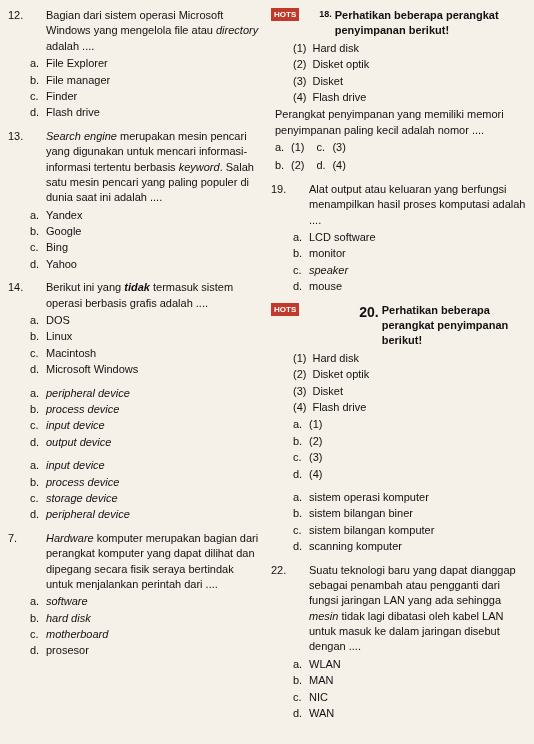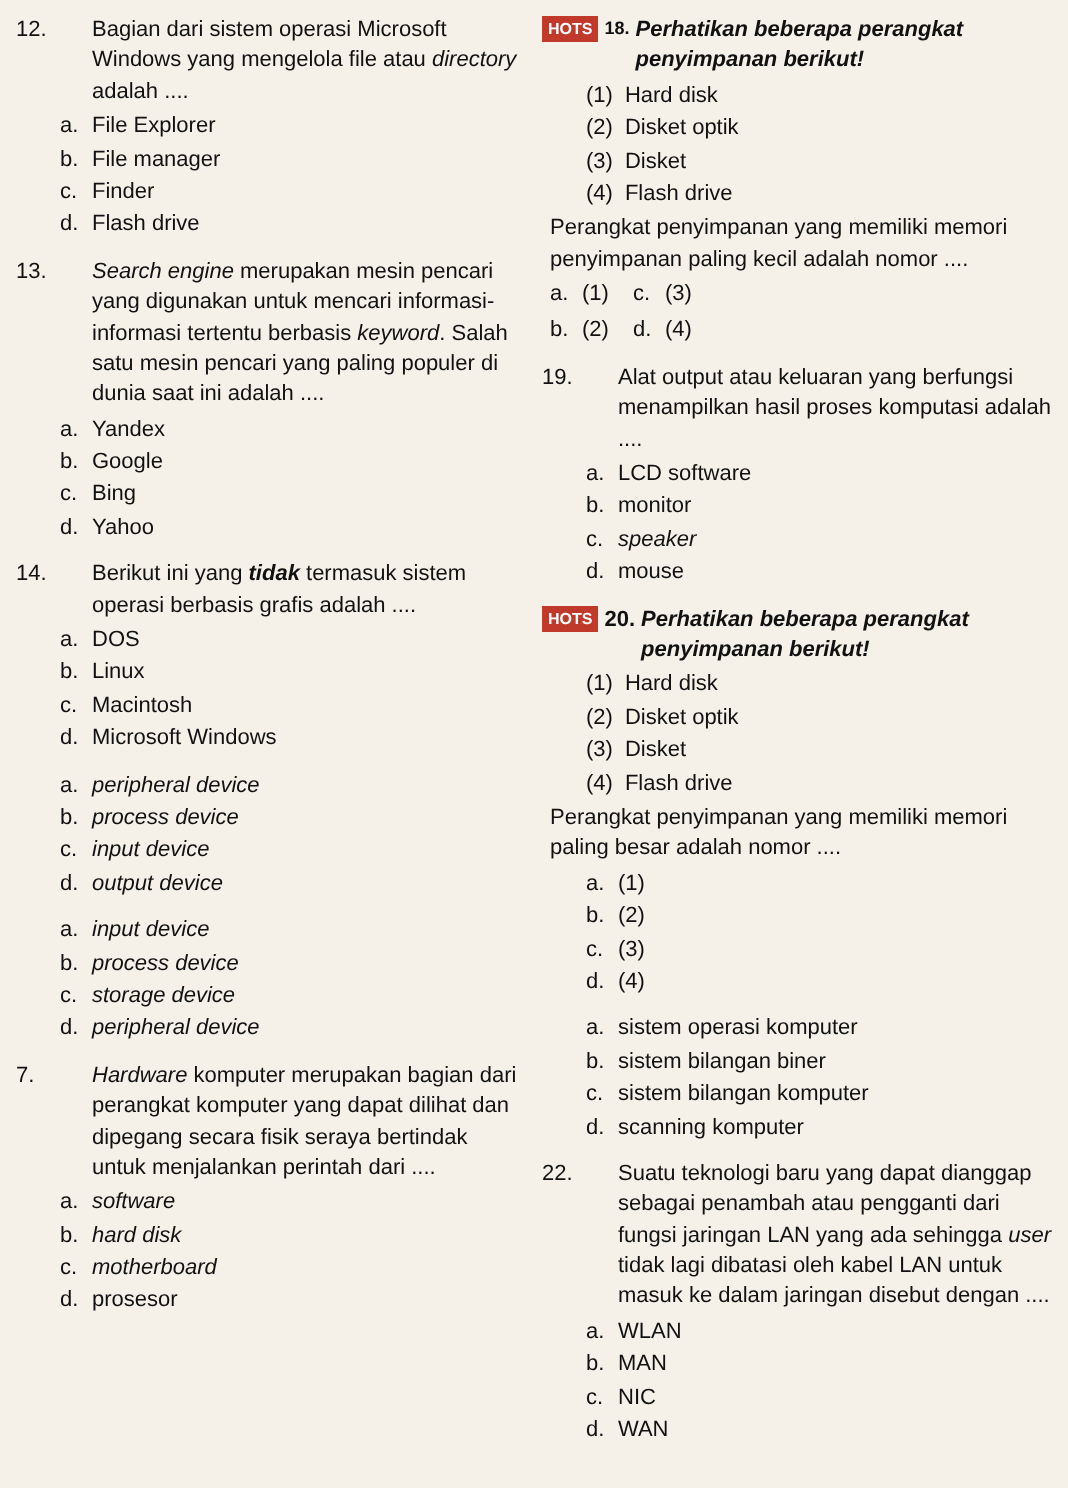--- a/index.html
+++ b/index.html
@@ -66,33 +66,32 @@
       gap: 4px;
       margin-bottom: 1px;
     }
     .note-badge {
       display: inline-flex;
       background: #c0392b;
       color: white;
       font-size: 9px;
       font-weight: bold;
       padding: 1px 3px;
-      margin-right: 0;
+      margin-right: 17px;
       flex-shrink: 0;
       align-items: center;
     }
     .badge-row {
       display: flex;
       align-items: flex-start;
       gap: 3px;
       margin-bottom: 2px;
     }
     .q-text-note {
       font-weight: bold;
-      font-style: italic;
     }
   </style>
 </head>
 <body>
 
 <div class="columns">
 
   <div class="col">
 
     <div class="question">
@@ -310,42 +309,41 @@
         <div class="option">
             <span class="option-letter">d.</span>
             <span class="option-text">mouse</span>
           </div>
       </div>
     </div>
 
     <div class="question">
       <div class="badge-row">
         <span class="note-badge" style="background:#c0392b;color:white;font-size:8px;font-weight:bold;padding:1px 3px;">HOTS</span>
-        <span style="font-size:11px;font-weight:bold;">20.</span>
+        <span style="font-size:14px;font-weight:bold;margin-left:40px;">20.</span>
         <span class="q-text-note">Perhatikan beberapa perangkat penyimpanan berikut!</span>
       </div>
       <div class="numbered-list">
         <div class="numbered-item">
             <span>(1)</span>
             <span style="margin-left:2px;">Hard disk</span>
           </div>
         <div class="numbered-item">
             <span>(2)</span>
             <span style="margin-left:2px;">Disket optik</span>
           </div>
         <div class="numbered-item">
             <span>(3)</span>
             <span style="margin-left:2px;">Disket</span>
           </div>
         <div class="numbered-item">
             <span>(4)</span>
             <span style="margin-left:2px;">Flash drive</span>
           </div>
       </div>
-      <div style="padding-left:4px;margin-top:2px;">Perangkat penyimpanan yang memiliki memori paling besar adalah nomor ....</div>
       <div class="options">
         <div class="option">
             <span class="option-letter">a.</span>
             <span class="option-text">(1)</span>
           </div>
         <div class="option">
             <span class="option-letter">b.</span>
             <span class="option-text">(2)</span>
           </div>
         <div class="option">
@@ -376,21 +374,21 @@
         <div class="option">
             <span class="option-letter">d.</span>
             <span class="option-text">scanning komputer</span>
           </div>
       </div>
     </div>
 
     <div class="question">
       <div class="q-header">
         <span class="q-num">22.</span>
-        <span class="q-text">Suatu teknologi baru yang dapat dianggap sebagai penambah atau pengganti dari fungsi jaringan LAN yang ada sehingga <em>user</em> tidak lagi dibatasi oleh kabel LAN untuk masuk ke dalam jaringan disebut dengan ....</span>
+        <span class="q-text">Suatu teknologi baru yang dapat dianggap sebagai penambah atau pengganti dari fungsi jaringan LAN yang ada sehingga <em>mesin</em> tidak lagi dibatasi oleh kabel LAN untuk masuk ke dalam jaringan disebut dengan ....</span>
       </div>
       <div class="options">
         <div class="option">
             <span class="option-letter">a.</span>
             <span class="option-text">WLAN</span>
           </div>
         <div class="option">
             <span class="option-letter">b.</span>
             <span class="option-text">MAN</span>
           </div>

